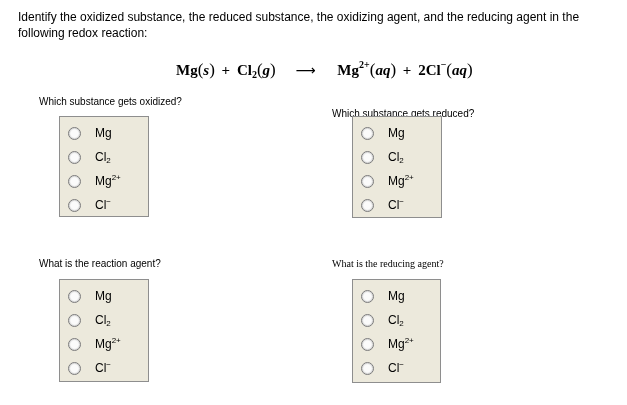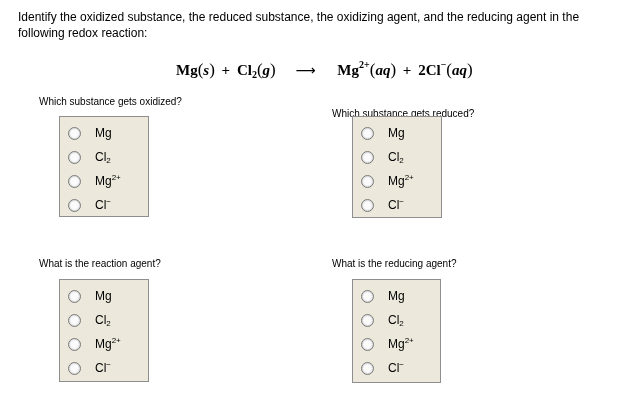--- a/index.html
+++ b/index.html
@@ -113,21 +113,21 @@
   <div class="opt">
       <span class="radio"></span>
       <span class="opt-label"><span>Mg</span><sup>2+</sup></span>
     </div>
   <div class="opt">
       <span class="radio"></span>
       <span class="opt-label"><span>Cl</span><sup>−</sup></span>
     </div>
 </div>
 
-<div class="question" style="left:332px; top:257px;">What is the reducing agent?</div>
+<div class="question" style="left:332px; top:257px;font-family:Liberation Serif, serif;">What is the reducing agent?</div>
 <div class="box" style="left:352px; top:279px; width:89px; height:104px;">
   <div class="opt">
       <span class="radio"></span>
       <span class="opt-label"><span>Mg</span></span>
     </div>
   <div class="opt">
       <span class="radio"></span>
       <span class="opt-label"><span>Cl</span><sub>2</sub></span>
     </div>
   <div class="opt">

